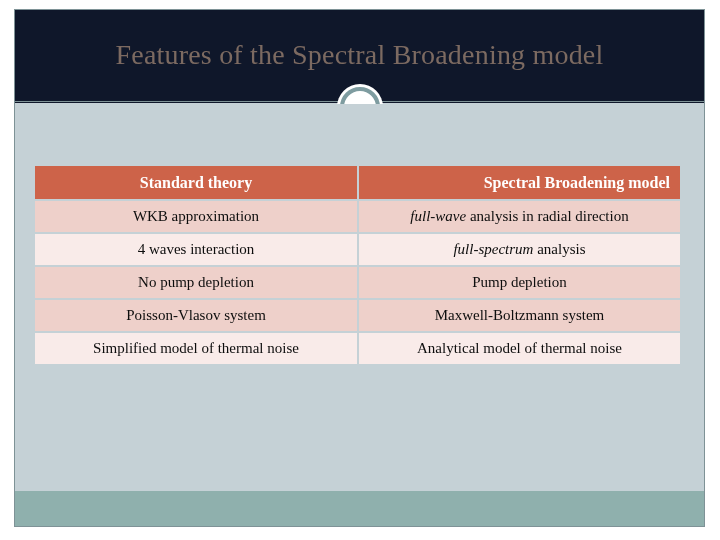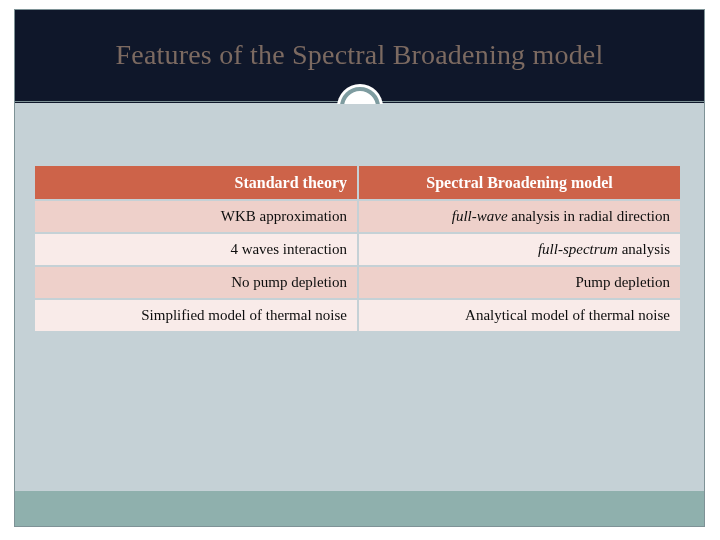--- a/index.html
+++ b/index.html
@@ -102,35 +102,35 @@
     border-spacing: 2px 2px;
     table-layout: fixed;
   }
   .tbl td, .tbl th {
     padding: 0 10px;
     height: 31px;
     vertical-align: middle;
     font-size: 15px;
     color: #0d0d0d;
     font-weight: normal;
-    text-align: right;
+    text-align: center;
     overflow: hidden;
     white-space: nowrap;
   }
   .tbl col.c1 { width: 322px; }
   .tbl col.c2 { width: 321px; }
 
   .tbl thead th {
     background: #cd6349;
     color: #ffffff;
     font-weight: bold;
     font-size: 16px;
     height: 33px;
   }
-  .tbl thead th.h2 { text-align: center; }
+  .tbl thead th.h2 { text-align: right; }
 
   .tbl tbody tr.alt-dark td { background: #eed0ca; }
   .tbl tbody tr.alt-light td { background: #f9ebe9; }
 
   .ital { font-style: italic; }
 </style>
 </head>
 <body>
 
 <div class="slide">
@@ -161,20 +161,24 @@
             <td><span class="ital">full-wave</span><span> analysis in radial direction</span></td>
           </tr>
           <tr class="alt-light">
             <td>4 waves interaction</td>
             <td><span class="ital">full-spectrum</span><span> analysis</span></td>
           </tr>
           <tr class="alt-dark">
             <td>No pump depletion</td>
             <td>Pump depletion</td>
           </tr>
+          <tr class="alt-dark">
+            <td>Poisson-Vlasov system</td>
+            <td>Maxwell-Boltzmann system</td>
+          </tr>
           <tr class="alt-light">
             <td>Simplified model of thermal noise</td>
             <td>Analytical model of thermal noise</td>
           </tr>
         </tbody>
     </table>
 
     <div class="bottom-bar"></div>
   </div>
 

